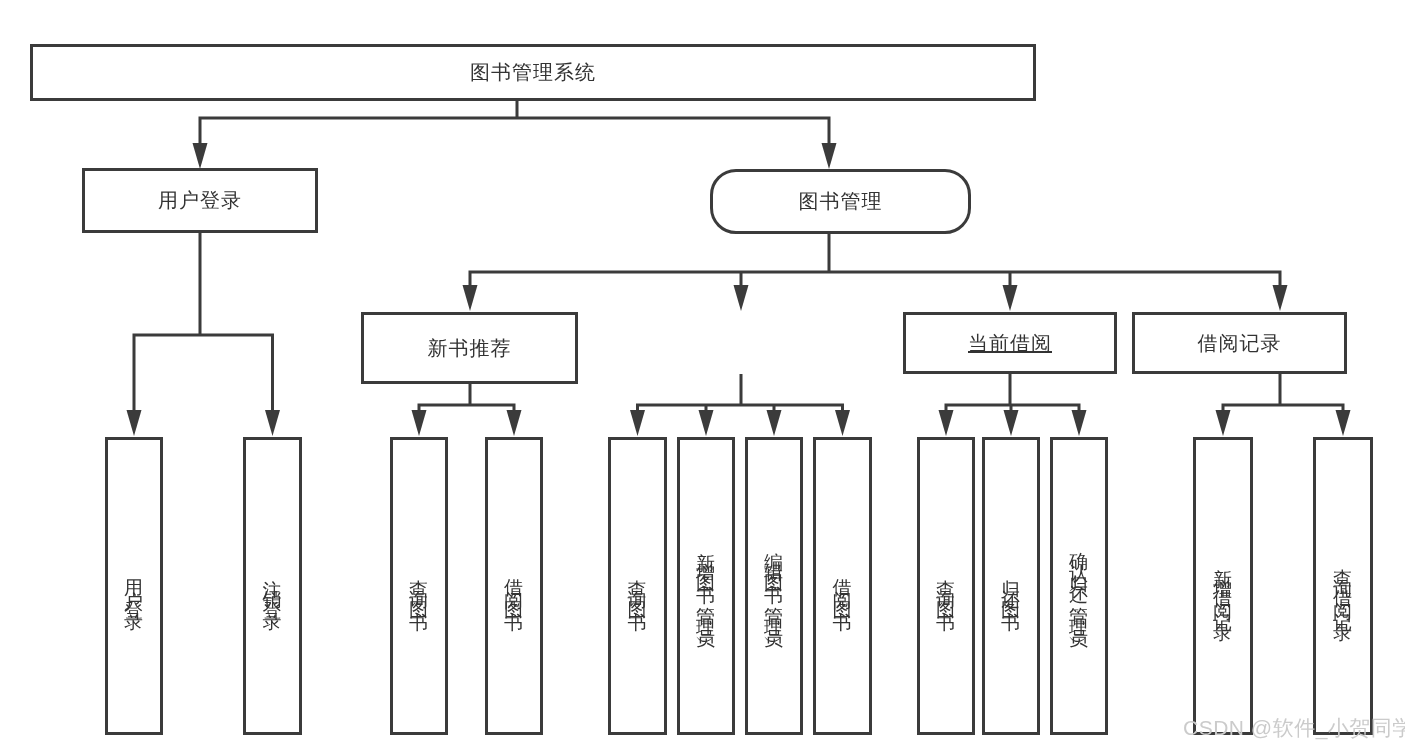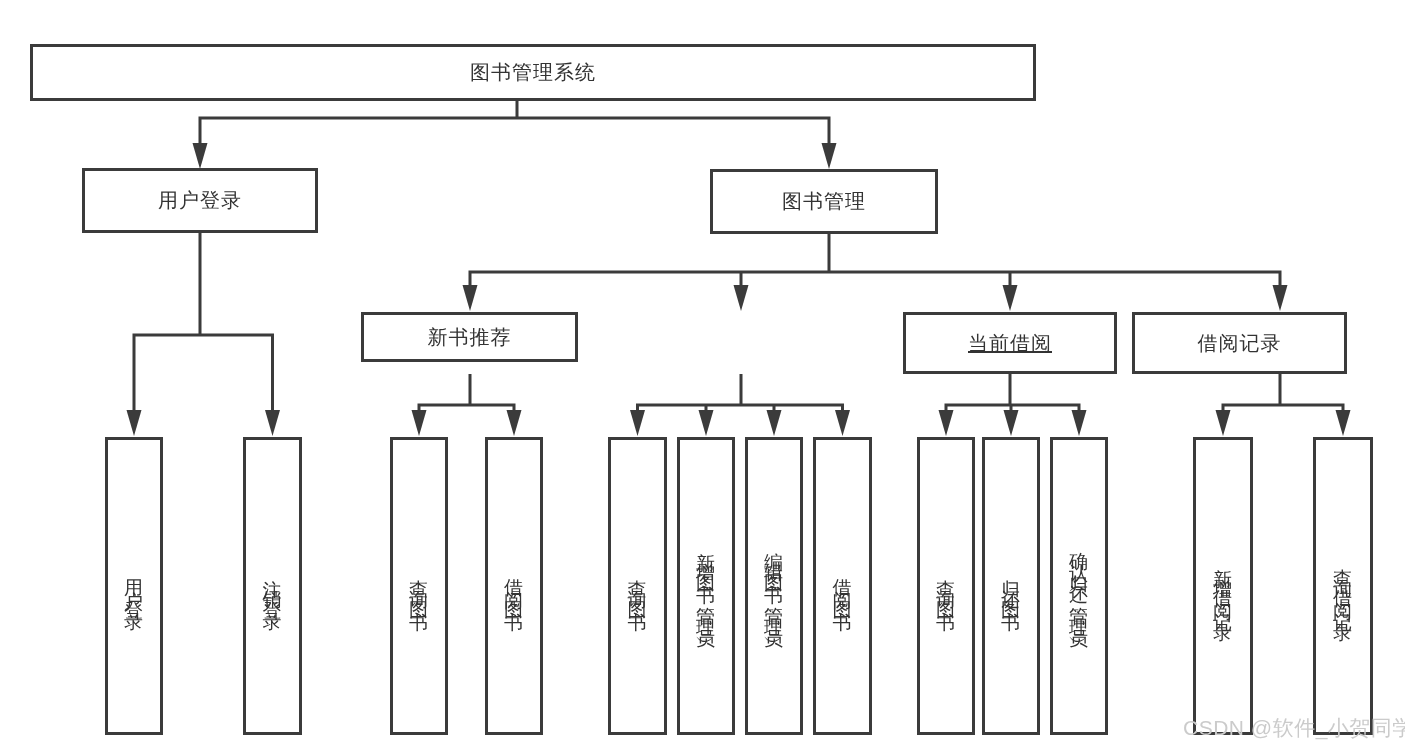--- a/index.html
+++ b/index.html
@@ -97,25 +97,25 @@
     </g>
   </svg>
 
   <div class="box hbox" style="left:30px; top:12px; width:1006px; height:57px;margin-top:32px;">
     <span class="label">图书管理系统</span>
   </div>
 
   <div class="box hbox" style="left:82px; top:168px; width:236px; height:65px;">
     <span class="label">用户登录</span>
   </div>
-  <div class="box hbox" style="left:710px; top:169px; width:228px; height:65px;">
+  <div class="box hbox" style="left:710px; top:169px; width:261px; height:65px;border-radius:26px;">
     <span class="label">图书管理</span>
   </div>
 
-  <div class="box hbox" style="left:361px; top:312px; width:217px; height:50px;">
+  <div class="box hbox" style="left:361px; top:312px; width:217px; height:72px;">
     <span class="label">新书推荐</span>
   </div>
   <div class="box hbox" style="left:903px; top:312px; width:214px; height:62px;text-decoration:underline;">
     <span class="label">当前借阅</span>
   </div>
   <div class="box hbox" style="left:1132px; top:312px; width:215px; height:62px;">
     <span class="label">借阅记录</span>
   </div>
 
   <div class="box vbox" style="left:105px; top:437px; width:58px; height:298px;">

